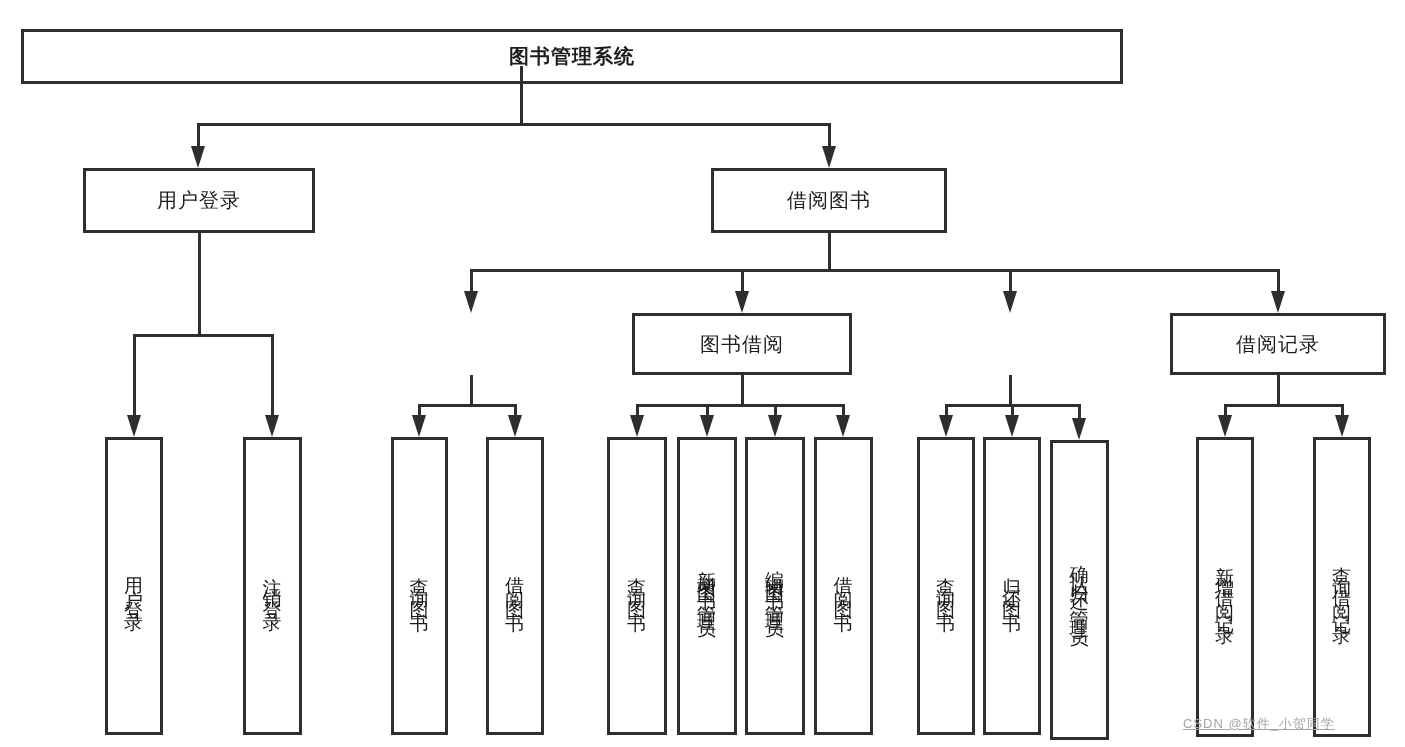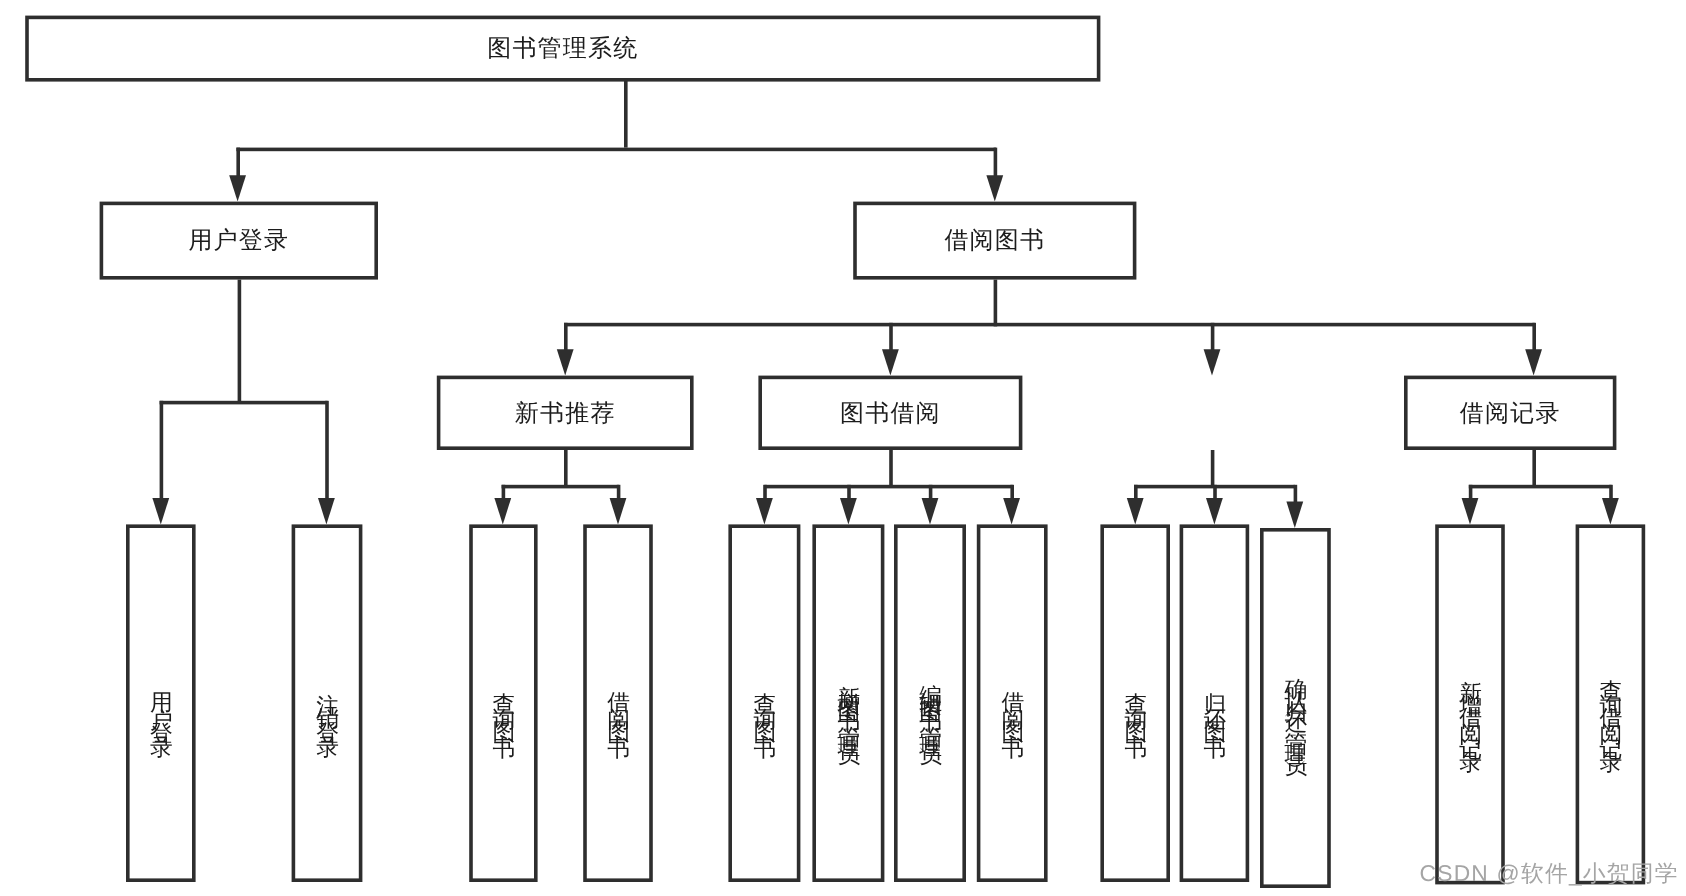--- a/index.html
+++ b/index.html
@@ -26,28 +26,28 @@
   .ls12{letter-spacing:12px;}
   .ls9{letter-spacing:9px;}
   .ls7{letter-spacing:7px;}
   .vline{position:absolute;width:3px;background:var(--line);}
   .hline{position:absolute;height:3px;background:var(--line);}
   .arrow{
     position:absolute;width:0;height:0;
     border-left:7px solid transparent;border-right:7px solid transparent;
     border-top:22px solid var(--line);
   }
-  .watermark{position:absolute;font-size:19px;letter-spacing:1px;color:var(--wm);white-space:nowrap;}
+  .watermark{position:absolute;font-size:13px;letter-spacing:1px;color:var(--wm);white-space:nowrap;text-decoration:underline;}
 </style>
 </head>
 <body>
 
 <div class="stage">
 
-  <div class="box" style="left:21px;top:13px;width:896px;height:55px;">
+  <div class="box" style="left:21px;top:29px;width:1102px;height:55px;font-weight:bold;">
     <span class="hl">图书管理系统</span>
   </div>
 
   <div class="vline" style="left:520px;top:66px;height:57px;"></div>
   <div class="hline" style="left:197px;top:123px;width:633px;"></div>
   <div class="vline" style="left:197px;top:123px;height:25px;"></div>
   <div class="arrow" style="left:191px;top:146px;"></div>
   <div class="vline" style="left:828px;top:123px;height:25px;"></div>
   <div class="arrow" style="left:822px;top:146px;"></div>
 
@@ -69,27 +69,24 @@
   <div class="hline" style="left:470px;top:269px;width:809px;"></div>
   <div class="vline" style="left:470px;top:269px;height:24px;"></div>
   <div class="arrow" style="left:464px;top:291px;"></div>
   <div class="vline" style="left:741px;top:269px;height:24px;"></div>
   <div class="arrow" style="left:735px;top:291px;"></div>
   <div class="vline" style="left:1009px;top:269px;height:24px;"></div>
   <div class="arrow" style="left:1003px;top:291px;"></div>
   <div class="vline" style="left:1277px;top:269px;height:24px;"></div>
   <div class="arrow" style="left:1271px;top:291px;"></div>
 
-  <div class="box" style="left:364px;top:313px;width:214px;height:62px;">
-    <span class="hl">新书推荐</span>
-  </div>
   <div class="box" style="left:632px;top:313px;width:220px;height:62px;">
     <span class="hl">图书借阅</span>
   </div>
-  <div class="box" style="left:1170px;top:313px;width:177px;height:62px;">
+  <div class="box" style="left:1170px;top:313px;width:216px;height:62px;">
     <span class="hl">借阅记录</span>
   </div>
 
   <div class="vline" style="left:470px;top:375px;height:31px;"></div>
   <div class="hline" style="left:418px;top:404px;width:98px;"></div>
   <div class="vline" style="left:418px;top:404px;height:13px;"></div>
   <div class="arrow" style="left:412px;top:415px;"></div>
   <div class="vline" style="left:514px;top:404px;height:13px;"></div>
   <div class="arrow" style="left:508px;top:415px;"></div>
 

